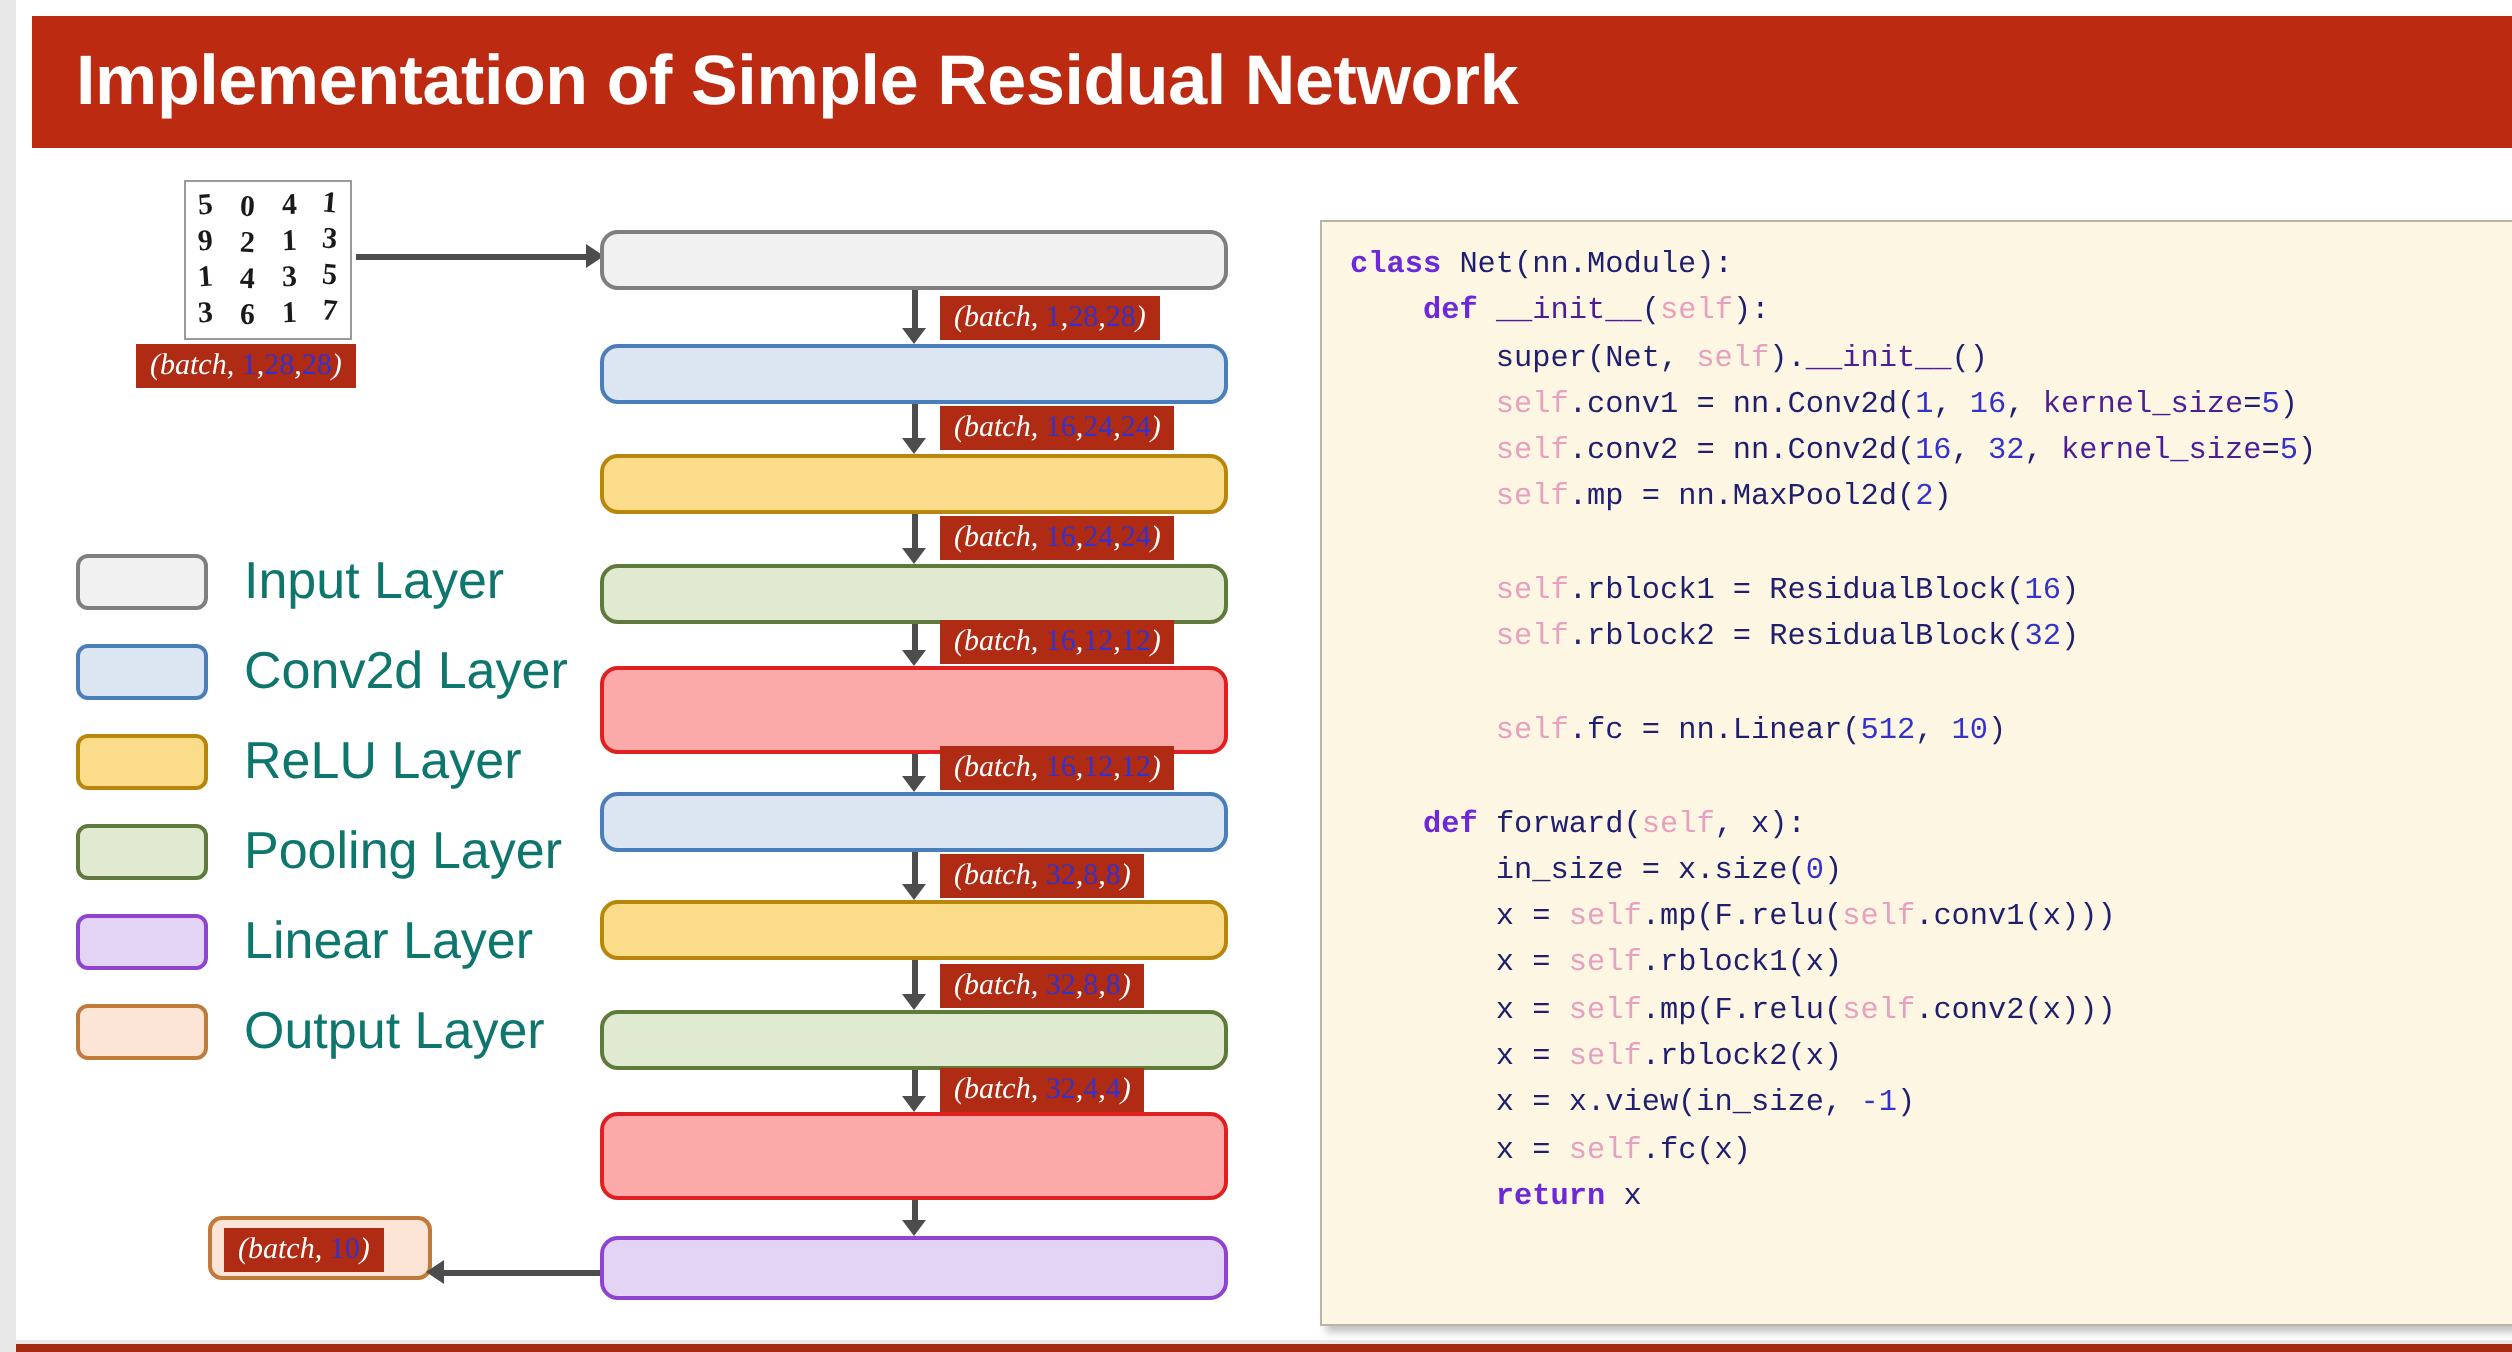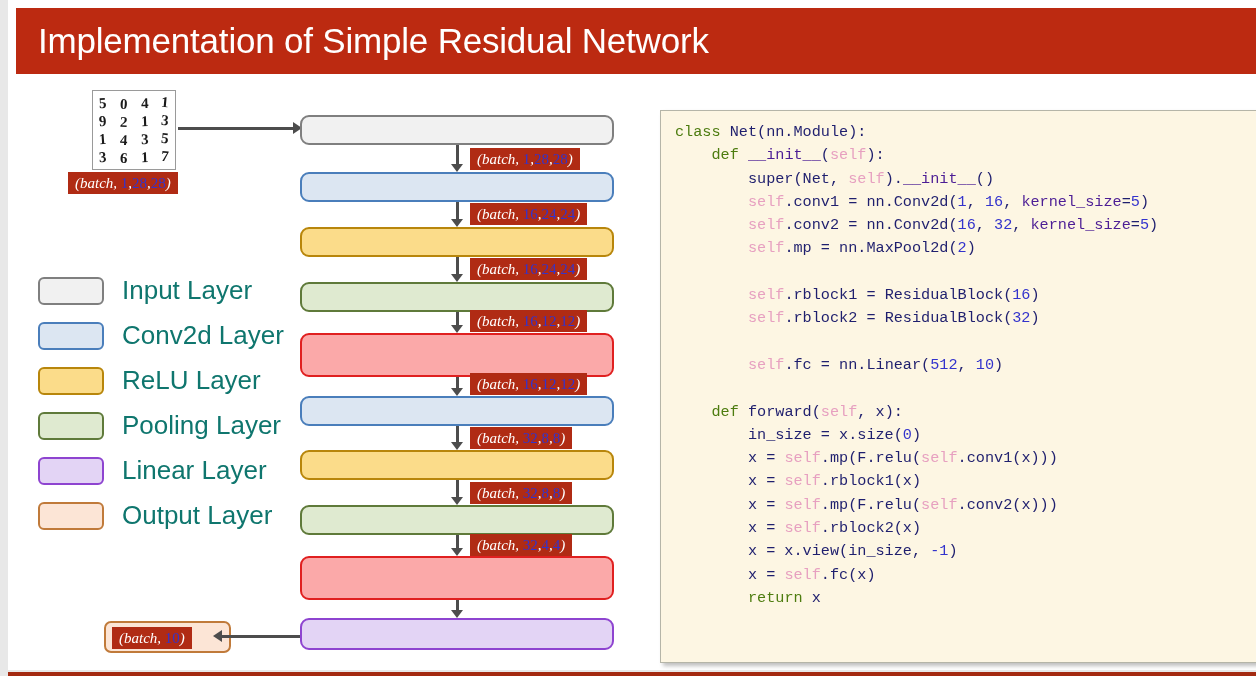--- a/index.html
+++ b/index.html
@@ -28,21 +28,21 @@
     left: 8px; top: 8px;
     width: 1248px; height: 66px;
     background: #bc2a11;
   }
   #title-text {
     position: absolute;
     left: 22px; top: 50%;
     transform: translateY(-50%);
     color: #ffffff;
     font-size: 35px;
-    font-weight: 400;
+    font-weight: 700;
     letter-spacing: -0.2px;
     white-space: nowrap;
     font-family: "Liberation Sans", sans-serif;
   }
   
   #bottom-strip {
     position: absolute;
     left: 0; bottom: 0;
     width: 1256px; height: 4px;
     background: #a32a11;
@@ -98,22 +98,22 @@
   }
   .shape-badge .num { font-style: normal; }
 
   #input-shape-badge {
     left: 60px; top: 172px;
   }
 
   
   #output-box {
     position: absolute;
-    left: 96px; top: 621px;
-    width: 127px; height: 32px;
+    left: 96px; top: 608px;
+    width: 112px; height: 32px;
     background: #fce5d6;
     border: 2px solid #c07a3a;
     border-radius: 7px;
     box-sizing: border-box;
   }
   #output-shape-badge {
     left: 6px; top: 4px;
     position: absolute;
   }
 
@@ -204,21 +204,21 @@
     padding: 10px 0 0 14px;
   }
   #code-pre {
     margin: 0;
     font-family: "Liberation Mono", "DejaVu Sans Mono", monospace;
     font-size: 15.2px;
     line-height: 23.3px;
     color: #1f1f6e;
     white-space: pre;
   }
-  .kw  { color: #4d7c0f; font-weight: normal; }
+  .kw  { color: #6d28d9; font-weight: bold; }
   .dun { color: #4c1d95; }
   .slf { color: #e7a0c0; }
   .num { color: #3333cc; }
   .pln { color: #1f1f6e; }
 </style>
 </head>
 <body>
 
 <div id="slide">
 

